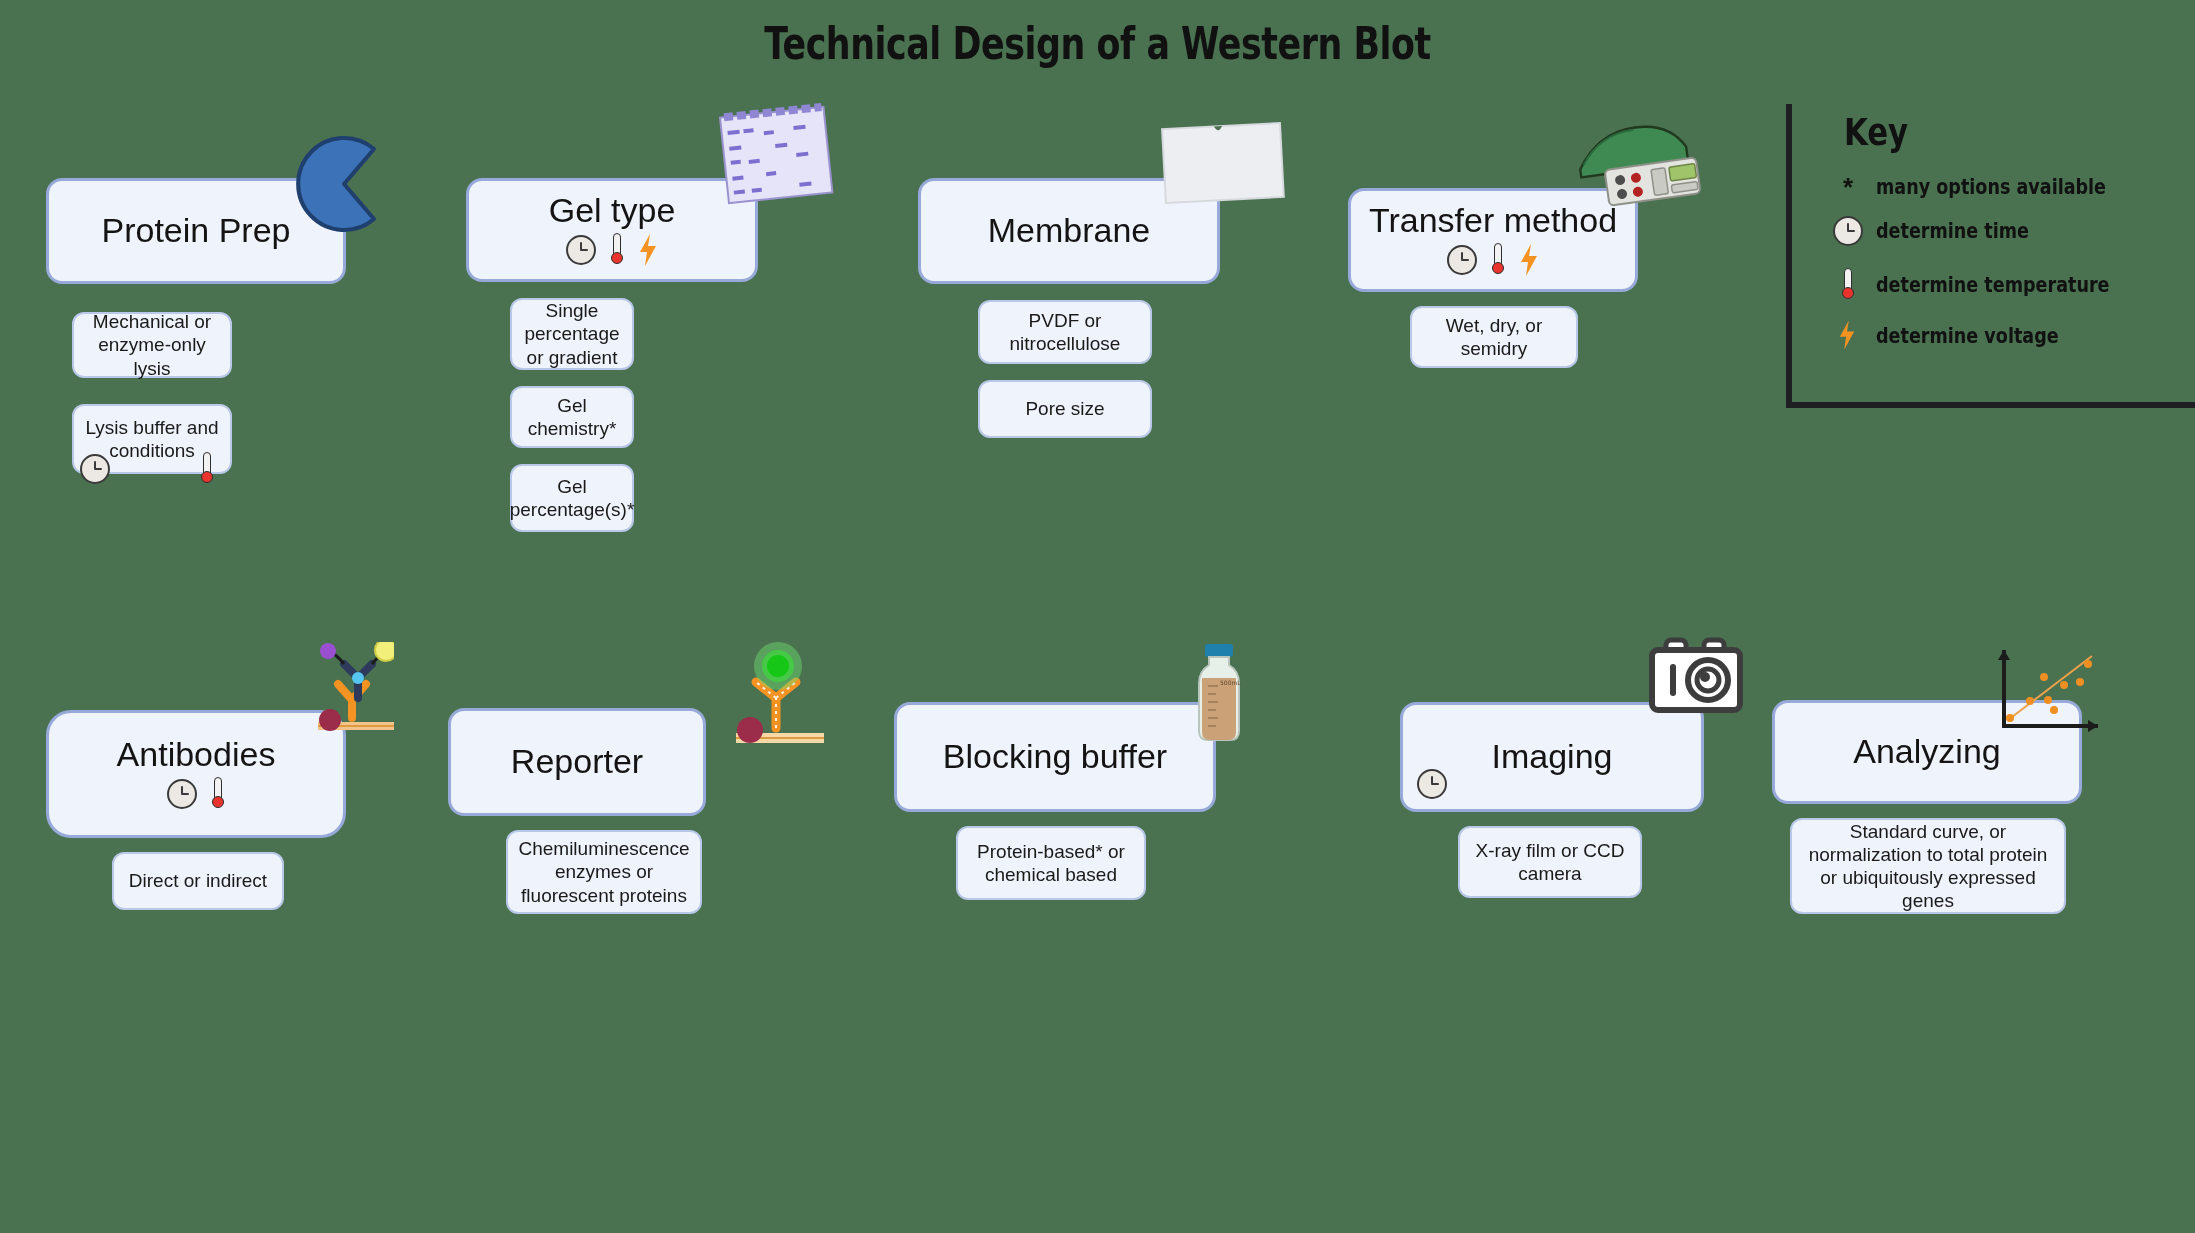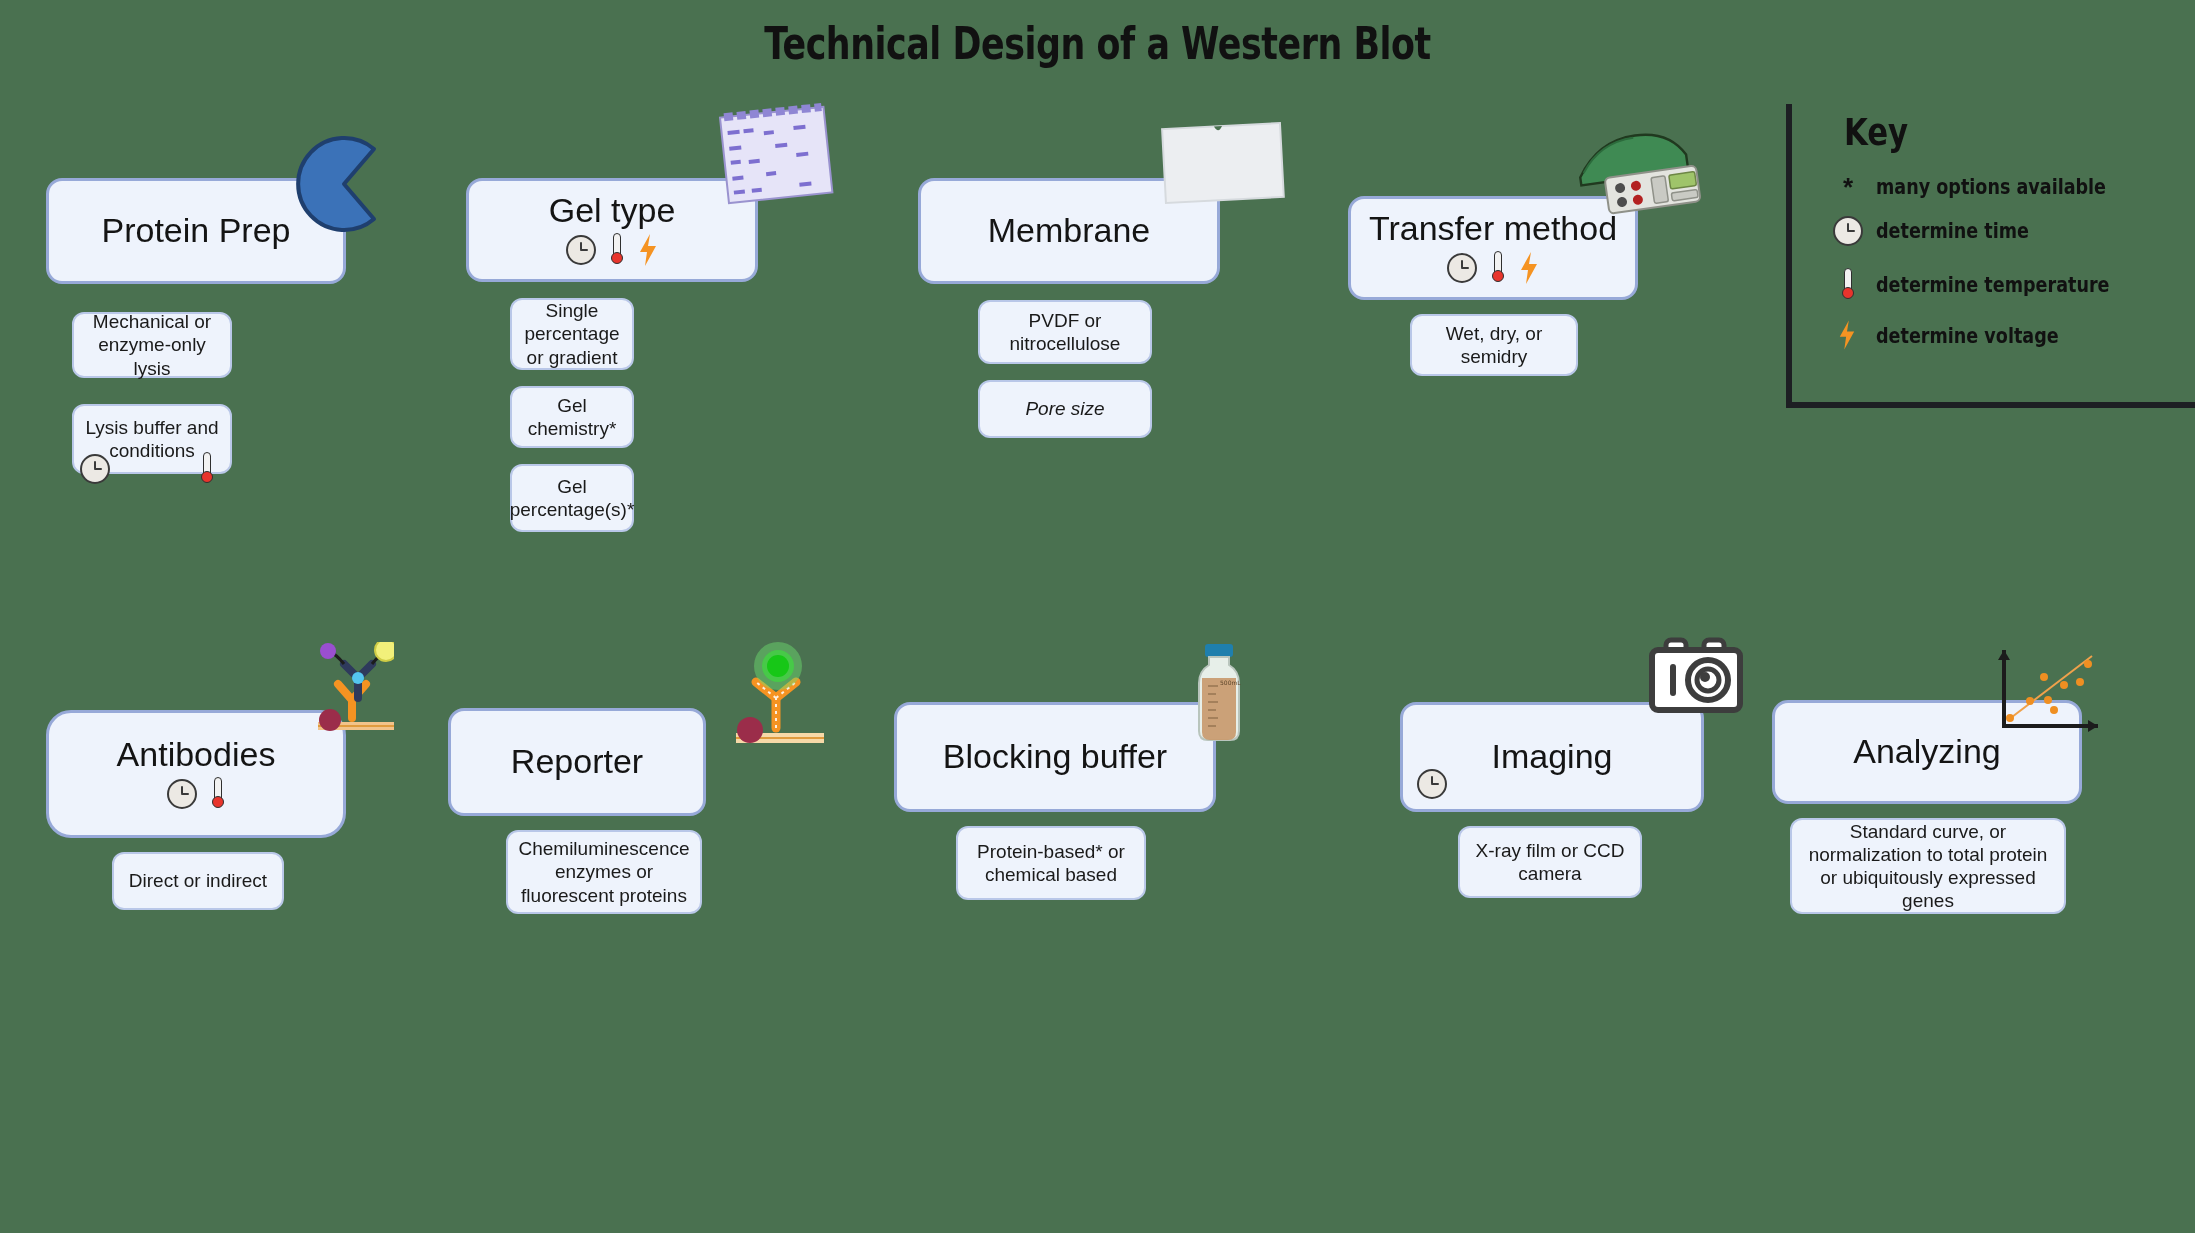--- a/index.html
+++ b/index.html
@@ -245,26 +245,26 @@
         <path d="M58 6 q4 8 8 0" fill="#4a7150"></path>
       </g>
     </svg>
     <div class="card" style="width:302px; height:106px;">
       <div class="card-title">Membrane</div>
 
     </div>
     <div class="sub" style="margin:16px 0 0 60px; width:174px; height:64px;">
       <span>PVDF or nitrocellulose</span>
     </div>
-    <div class="sub" style="margin:16px 0 0 60px; width:174px; height:58px;font-style:italic;">
+    <div class="sub" style="margin:16px 0 0 60px; width:174px; height:58px;">
       <span>Pore size</span>
     </div>
   </div>
 
-  <div class="group" style="left:1348px; top:196px; width:290px;">
+  <div class="group" style="left:1348px; top:188px; width:290px;">
     <svg class="art" style="left:218px; top:-70px; width:136px; height:92px;" viewBox="0 0 136 92">
       <g transform="rotate(-8 68 46)">
         <path d="M14 44 q22 -34 60 -34 q34 0 48 26 l0 16 l-108 0 Z" fill="#3f8a53" stroke="#20391f" stroke-width="2.4"></path>
         <path d="M18 40 q20 -28 54 -28" fill="none" stroke="#2c6b3c" stroke-width="2"></path>
         <rect x="38" y="48" width="92" height="36" rx="5" fill="#e3e4df" stroke="#8f9189" stroke-width="2"></rect>
         <circle cx="52" cy="60" r="5" fill="#4d4d4d"></circle>
           <circle cx="68" cy="60" r="5" fill="#b32121"></circle>
         <circle cx="52" cy="74" r="5" fill="#4d4d4d"></circle>
           <circle cx="68" cy="74" r="5" fill="#b32121"></circle>
         <rect x="84" y="54" width="14" height="26" rx="2" fill="#c9cac4" stroke="#8f9189" stroke-width="1.5"></rect>

